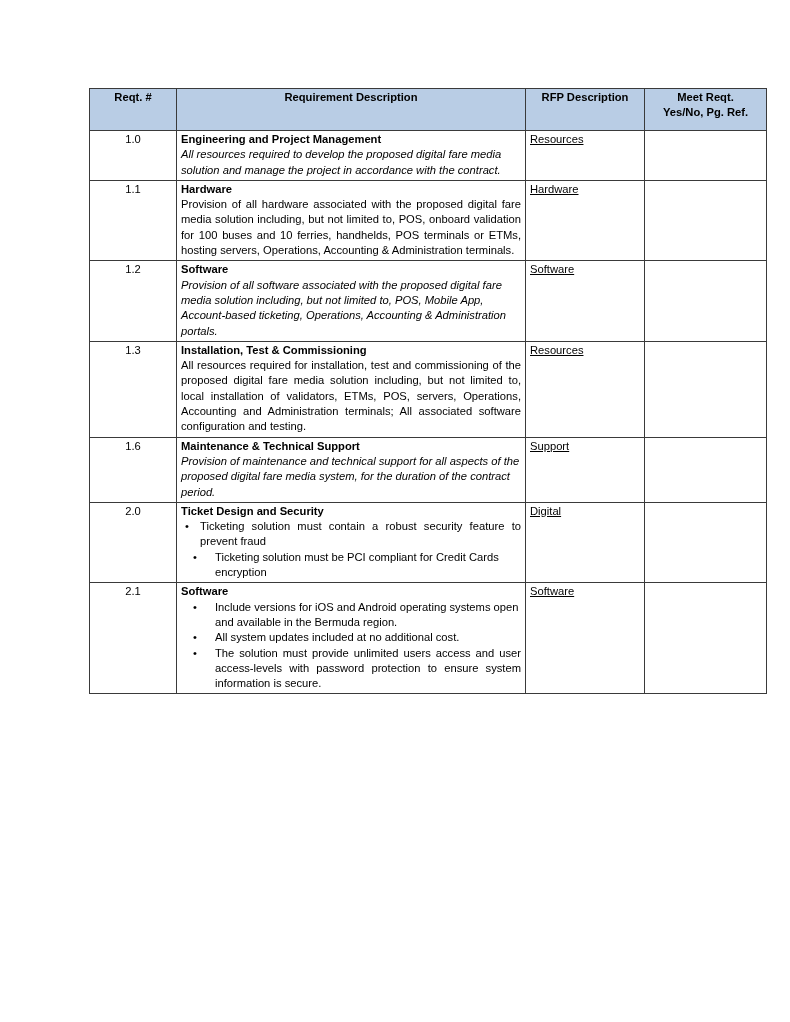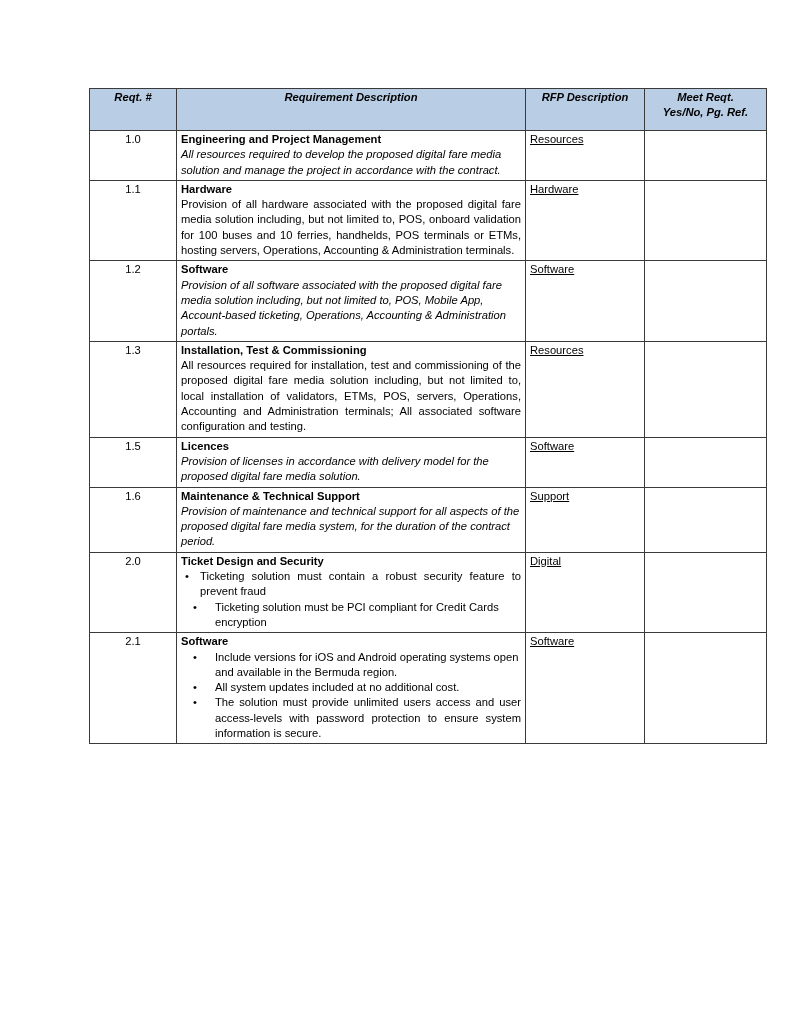--- a/index.html
+++ b/index.html
@@ -49,21 +49,20 @@
     font-size: 11.2px;
     line-height: 15.3px;
   }
   thead th {
     background: #b9cde5;
     font-weight: bold;
     text-align: center;
     vertical-align: bottom;
     padding-bottom: 3px;
     height: 38px;
-    font-style: italic;
   }
   th.c-req    { width: 78px; }
   th.c-desc   { width: 340px; text-align: center; padding-left: 7px;}
   th.c-rfp    { width: 110px; }
   th.c-meet   { width: 113px; }
 
   td.c-req {
     text-align: center;
     width: 78px;
     padding-top: 2px;
@@ -174,29 +173,20 @@
         <tr>
           <td class="c-req">1.3</td>
           <td class="c-desc">
             <span class="req-head">Installation, Test &amp; Commissioning</span>
             <span class="req-body">All resources required for installation, test and commissioning of the proposed digital fare media solution including, but not limited to, local installation of validators, ETMs, POS, servers, Operations, Accounting and Administration terminals; All associated software configuration and testing.</span>
           </td>
           <td class="c-rfp">Resources</td>
           <td class="c-meet">&nbsp;</td>
         </tr>
         <tr>
-          <td class="c-req">1.5</td>
-          <td class="c-desc">
-            <span class="req-head">Licences</span>
-            <span class="req-body nojust">Provision of licenses in accordance with delivery model for the proposed digital fare media solution.</span>
-          </td>
-          <td class="c-rfp">Software</td>
-          <td class="c-meet">&nbsp;</td>
-        </tr>
-        <tr>
           <td class="c-req">1.6</td>
           <td class="c-desc">
             <span class="req-head">Maintenance &amp; Technical Support</span>
             <span class="req-body nojust">Provision of maintenance and technical support for all aspects of the proposed digital fare media system, for the duration of the contract period.</span>
           </td>
           <td class="c-rfp">Support</td>
           <td class="c-meet">&nbsp;</td>
         </tr>
         <tr>
           <td class="c-req">2.0</td>

